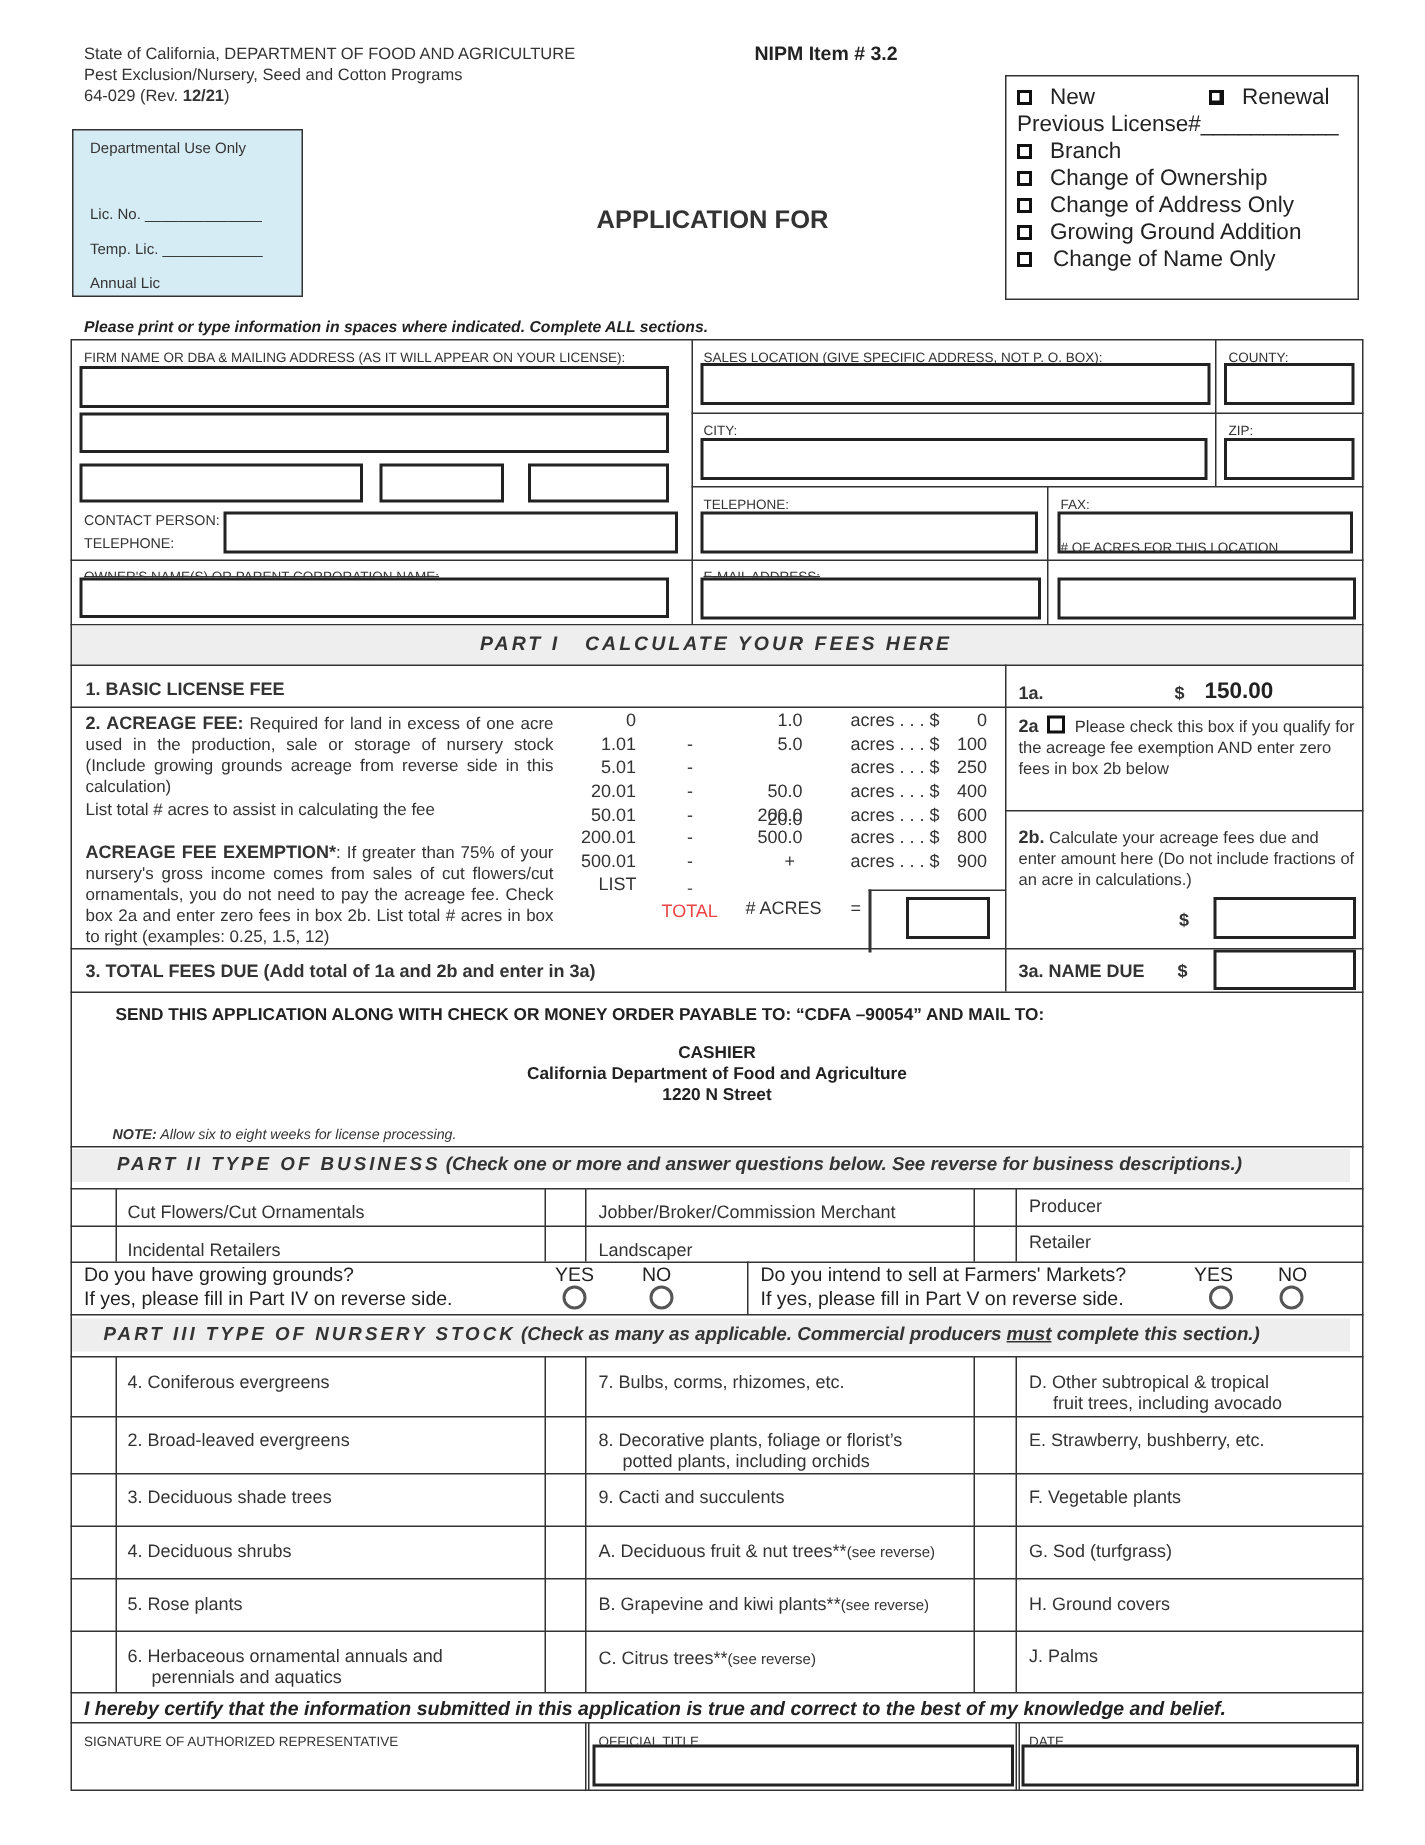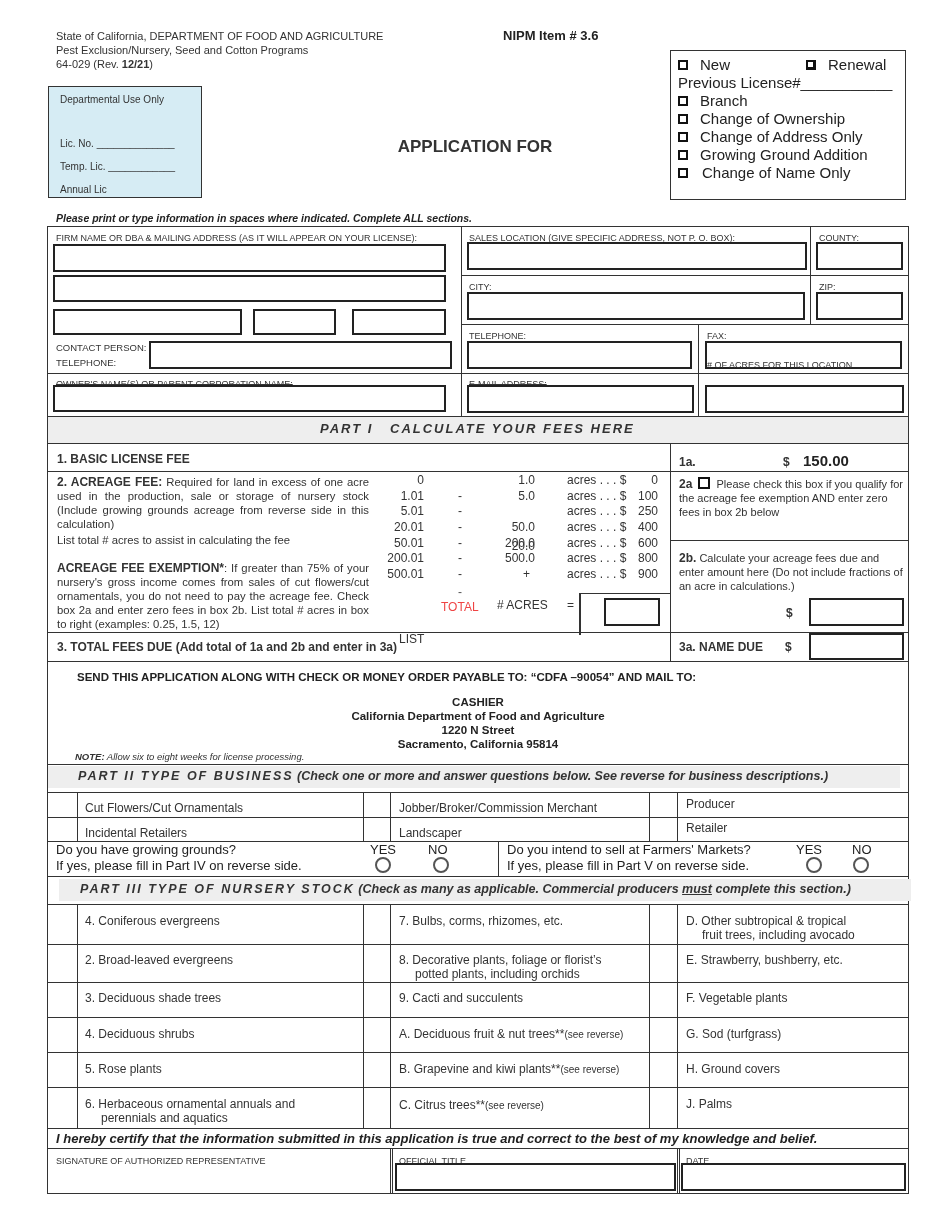--- a/index.html
+++ b/index.html
@@ -34,21 +34,21 @@
   .small { font-size: 10px; }
 </style>
 </head>
 <body>
 
 <div class="abs hdr-small" style="left:56px;top:29px;">
   <div>State of California, DEPARTMENT OF FOOD AND AGRICULTURE</div>
   <div>Pest Exclusion/Nursery, Seed and Cotton Programs</div>
   <div><span>64-029 (Rev. </span><b>12/21</b><span>)</span></div>
 </div>
-<div class="abs nipm" style="left:503px;top:28px;">NIPM Item # 3.6</div>
+<div class="abs nipm" style="left:503px;top:28px;">NIPM Item # 3.2</div>
 
 <div class="abs dept-box">
   <div style="top:7px;">Departmental Use Only</div>
   <div style="top:51px;">Lic. No. ______________</div>
   <div style="top:74px;">Temp. Lic. ____________</div>
   <div style="top:97px;">Annual Lic</div>
 </div>
 
 <div class="abs title">
   <div>APPLICATION FOR</div>
@@ -190,21 +190,21 @@
     </div>
   <div class="fee-row">
       <span style="right:238px;">500.01</span>
       <span style="left:76px;">-</span>
       <span style="right:132px;">+</span>
       <span style="left:185px;">acres . . . $</span>
       <span style="right:4px;">900</span>
     </div>
 </div>
 <div class="abs t12" style="left:458px;top:585px;color:#555;">-</div>
-<div class="abs t12" style="left:399px;top:632px;color:#333;">LIST</div>
+<div class="abs t12" style="left:399px;top:582px;color:#333;">LIST</div>
 <div class="abs t12" style="left:441px;top:600px;color:#ef4444;">TOTAL</div>
 <div class="abs t12" style="left:497px;top:598px;color:#333;"># ACRES</div>
 <div class="abs t12" style="left:567px;top:598px;color:#333;">=</div>
 <div class="line" style="left:579px;top:593px;width:2px;height:42px;"></div>
 <div class="line" style="left:579px;top:593px;width:91px;height:1px;"></div>
 <div class="fld" style="left:604px;top:598px;width:56px;height:28px;"></div>
 
 <div class="abs" style="left:679px;top:477px;width:225px;font-size:11px;line-height:14px;color:#333;">
   <b style="font-size:12px;">2a</b>
   <span class="cb" style="width:12px;height:12px;margin:0 3px 0 3px;vertical-align:-1px;"></span>
@@ -219,21 +219,20 @@
 <div class="abs bold t12" style="left:57px;top:640px;color:#333;">3.  TOTAL FEES DUE  (Add total of 1a and 2b and enter in 3a)</div>
 <div class="abs bold t12" style="left:679px;top:640px;color:#333;">3a. NAME DUE</div>
 <div class="abs bold t12" style="left:785px;top:640px;color:#333;">$</div>
 <div class="fld" style="left:809px;top:633px;width:95px;height:27px;"></div>
 
 <div class="abs bold" style="left:77px;top:671px;font-size:11.5px;color:#222;">SEND THIS APPLICATION ALONG WITH CHECK OR MONEY ORDER PAYABLE TO:  “CDFA –90054” AND MAIL TO:</div>
 <div class="abs bold" style="left:47px;top:695px;width:862px;text-align:center;font-size:11.5px;line-height:14px;color:#222;">
   <div>CASHIER</div>
   <div>California Department of Food and Agriculture</div>
   <div>1220 N Street</div>
-  <div>Sacramento, California 95814</div>
 </div>
 <div class="abs" style="left:75px;top:751px;font-size:9.5px;font-style:italic;color:#333;"><b>NOTE:</b><span> Allow six to eight weeks for license processing.</span></div>
 <div class="line" style="left:47px;top:764px;width:862px;height:1px;"></div>
 
 <div class="part-hdr" style="left:48px;top:766px;width:852px;height:22px;line-height:20px;padding-left:30px;font-size:12.5px;">
   <span class="sp">PART II  TYPE OF BUSINESS</span><span> (Check one or more and answer questions below.  See reverse for business descriptions.)</span>
 </div>
 <div class="line" style="left:47px;top:792px;width:862px;height:1px;"></div>
 <div class="line" style="left:47px;top:817px;width:862px;height:1px;"></div>
 <div class="line" style="left:47px;top:841px;width:862px;height:1px;"></div>
@@ -268,21 +267,21 @@
 <div class="abs" style="left:507px;top:842px;font-size:13px;line-height:16px;color:#222;">
   <div>Do you intend to sell at Farmers' Markets?</div>
   <div>If yes, please fill in Part V on reverse side.</div>
 </div>
 <div class="abs" style="left:796px;top:842px;font-size:13px;color:#222;">YES</div>
 <div class="abs" style="left:852px;top:842px;font-size:13px;color:#222;">NO</div>
 <div class="radio" style="left:806px;top:857px;"></div>
 <div class="radio" style="left:853px;top:857px;"></div>
 <div class="line" style="left:47px;top:876px;width:862px;height:1px;"></div>
 
-<div class="part-hdr" style="left:48px;top:879px;width:852px;height:22px;line-height:20px;padding-left:21px;font-size:12.5px;margin-left:11px;">
+<div class="part-hdr" style="left:48px;top:879px;width:852px;height:22px;line-height:20px;padding-left:21px;font-size:12.5px;">
   <span class="sp">PART III  TYPE OF NURSERY STOCK</span><span> (Check as many as applicable.  Commercial producers </span><u>must</u><span> complete this section.)</span>
 </div>
 <div class="line" style="left:47px;top:904px;width:862px;height:1px;"></div>
 <div class="line" style="left:47px;top:944px;width:862px;height:1px;"></div>
 <div class="line" style="left:47px;top:982px;width:862px;height:1px;"></div>
 <div class="line" style="left:47px;top:1017px;width:862px;height:1px;"></div>
 <div class="line" style="left:47px;top:1052px;width:862px;height:1px;"></div>
 <div class="line" style="left:47px;top:1087px;width:862px;height:1px;"></div>
 <div class="line" style="left:47px;top:1128px;width:862px;height:1px;"></div>
 <div class="line" style="left:77px;top:904px;width:1px;height:224px;"></div>

